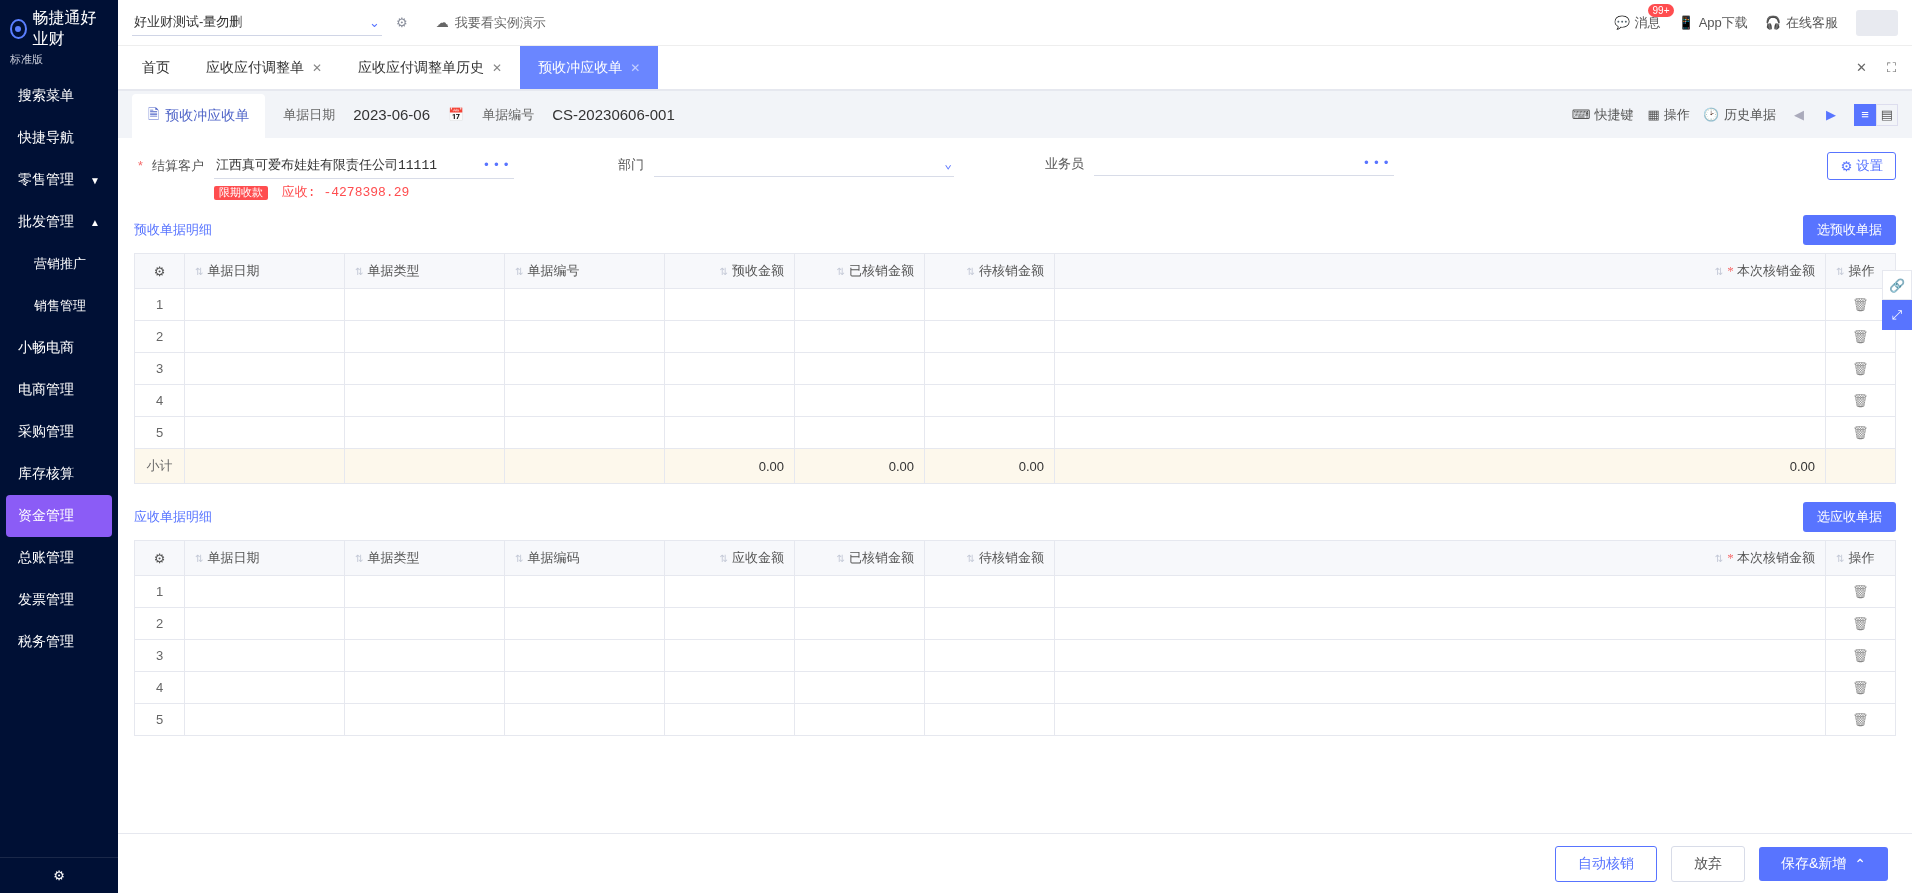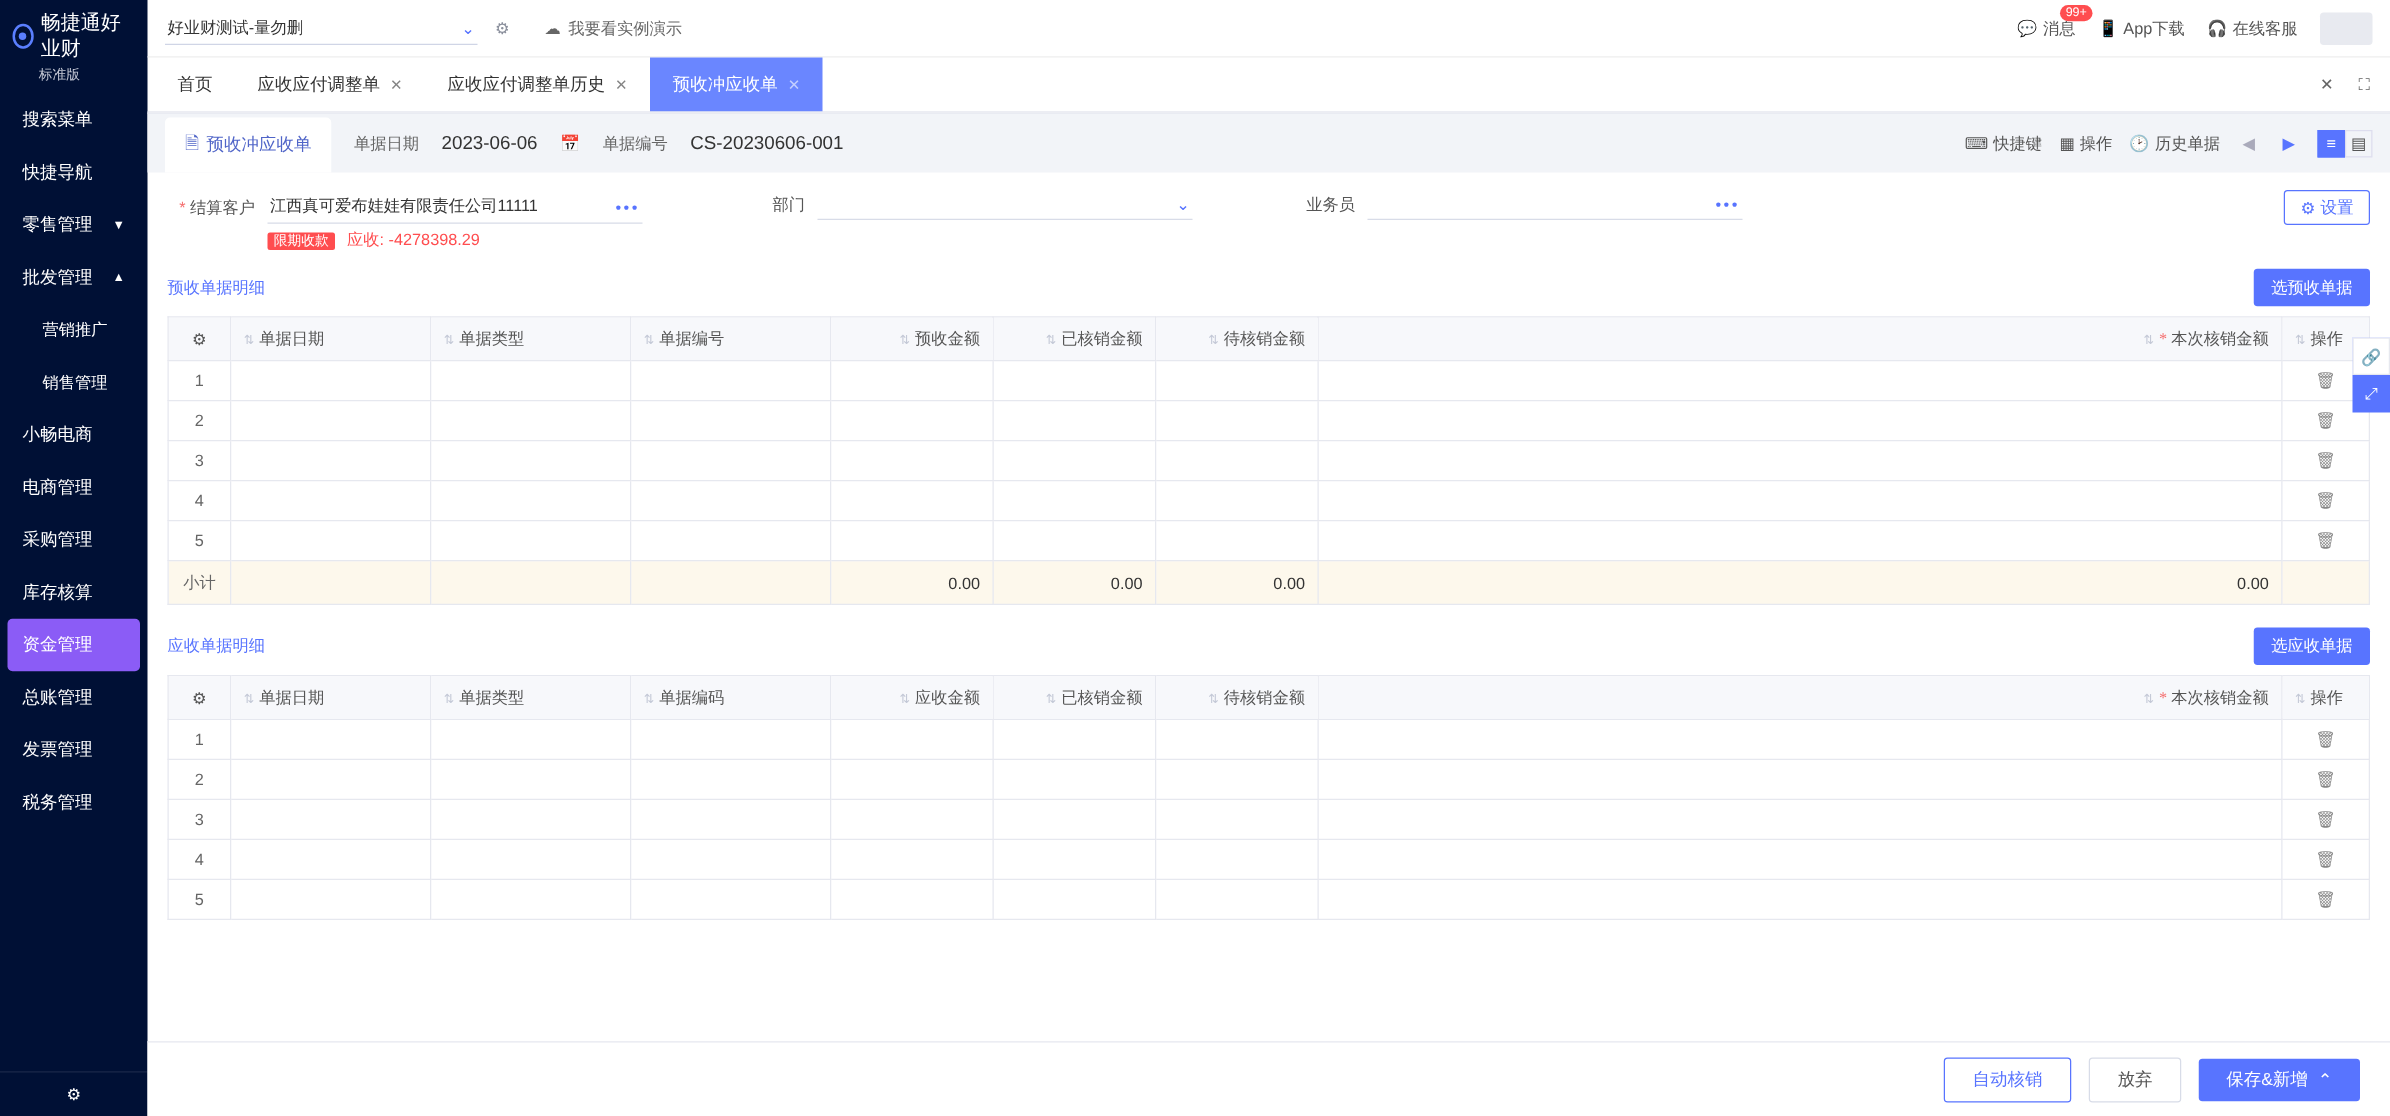--- a/index.html
+++ b/index.html
@@ -3,21 +3,21 @@
 <meta charset="utf-8">
 <style>
 * { box-sizing: border-box; margin: 0; padding: 0; }
 body { font-family: "Microsoft YaHei", Arial, sans-serif; font-size: 13px; color: #333; background: #fff; overflow: hidden; }
 .app { display: flex; height: 100vh; width: 100vw; }
 .sidebar { width: 118px; background: #001035; color: #fff; display: flex; flex-direction: column; flex-shrink: 0; }
 .logo { display: flex; align-items: center; padding: 8px 10px 2px; gap: 6px; }
 .logo-icon { width: 20px; height: 20px; border: 2px solid #5a7fff; border-radius: 50%; display: flex; align-items: center; justify-content: center; }
 .logo-icon::after { content: ""; width: 6px; height: 6px; background: #5a7fff; border-radius: 50%; }
 .logo-text { font-size: 16px; font-weight: normal; }
-.edition { font-size: 11px; padding: 0 10px 8px; color: #c5c9d6; margin-left: 21px; }
+.edition { font-size: 11px; padding: 0 10px 8px; color: #c5c9d6; }
 .menu { flex: 1; overflow-y: auto; }
 .menu-item { padding: 12px 18px; font-size: 14px; cursor: pointer; display: flex; justify-content: space-between; align-items: center; }
 .menu-item.active { background: #8b5cf6; border-radius: 4px; margin: 0 6px; padding: 12px 12px; }
 .menu-item.sub { padding-left: 34px; font-size: 13px; text-align: center; }
 .caret { font-size: 10px; }
 .gear-bar { padding: 10px; text-align: center; border-top: 1px solid rgba(255,255,255,0.1); }
 .main { flex: 1; display: flex; flex-direction: column; min-width: 0; }
 .topbar { height: 46px; display: flex; align-items: center; padding: 0 14px; border-bottom: 1px solid #eee; gap: 14px; }
 .env-select { color: #333; font-size: 13px; display: flex; align-items: center; gap: 24px; border-bottom: 1px solid #d0d5e6; padding: 4px 2px; width: 250px; justify-content: space-between; }
 .env-chev { color: #5874ff; }
@@ -40,21 +40,21 @@
 .cal-icon { color: #5874ff; }
 .doc-header-right { margin-left: auto; display: flex; align-items: center; gap: 14px; color: #555; font-size: 13px; }
 .dhr-item { display: flex; align-items: center; gap: 4px; cursor: pointer; }
 .nav-arrow { color: #aab; padding: 0 4px; }
 .nav-arrow.active { color: #5874ff; }
 .view-toggle { display: flex; }
 .vt-btn { width: 22px; height: 22px; display:flex; align-items:center; justify-content:center; border:1px solid #dde; }
 .vt-btn.active { background:#5874ff; color:#fff; border-color:#5874ff; }
 .content { flex: 1; overflow-y: auto; padding: 14px 16px 0; position: relative; }
 .form-row { display: flex; align-items: flex-start; gap: 60px; margin-bottom: 14px; }
-.form-field { display: flex; align-items: center; gap: 10px; }
+.form-field { display: flex; align-items: center; gap: 10px; font-family: Liberation Mono, monospace; }
 .form-field .lbl { width: 70px; text-align: right; color: #555; }
 .req::before { content: "* "; color: #f56c6c; }
 .underline-input { border: none; border-bottom: 1px solid #d8dce8; padding: 4px 2px; min-width: 300px; background: transparent; font-size: 13px; display:flex; justify-content:space-between; align-items:center; }
 .dots { color: #5874ff; letter-spacing: 2px; cursor:pointer; }
 .chev-down { color: #5874ff; }
 .tag-red { background: #ff4d4f; color: #fff; font-size: 11px; padding: 1px 5px; border-radius: 2px; }
 .ar-text { color: #ff4d4f; margin-left: 6px; font-size: 13px; }
 .settings-btn { border: 1px solid #5874ff; color: #5874ff; background: #fff; padding: 4px 12px; border-radius: 3px; cursor: pointer; display: inline-flex; align-items: center; gap: 4px; margin-left: auto; }
 .section-head { display: flex; align-items: center; margin: 6px 0 8px; }
 .section-title { color: #5874ff; font-size: 13px; }

